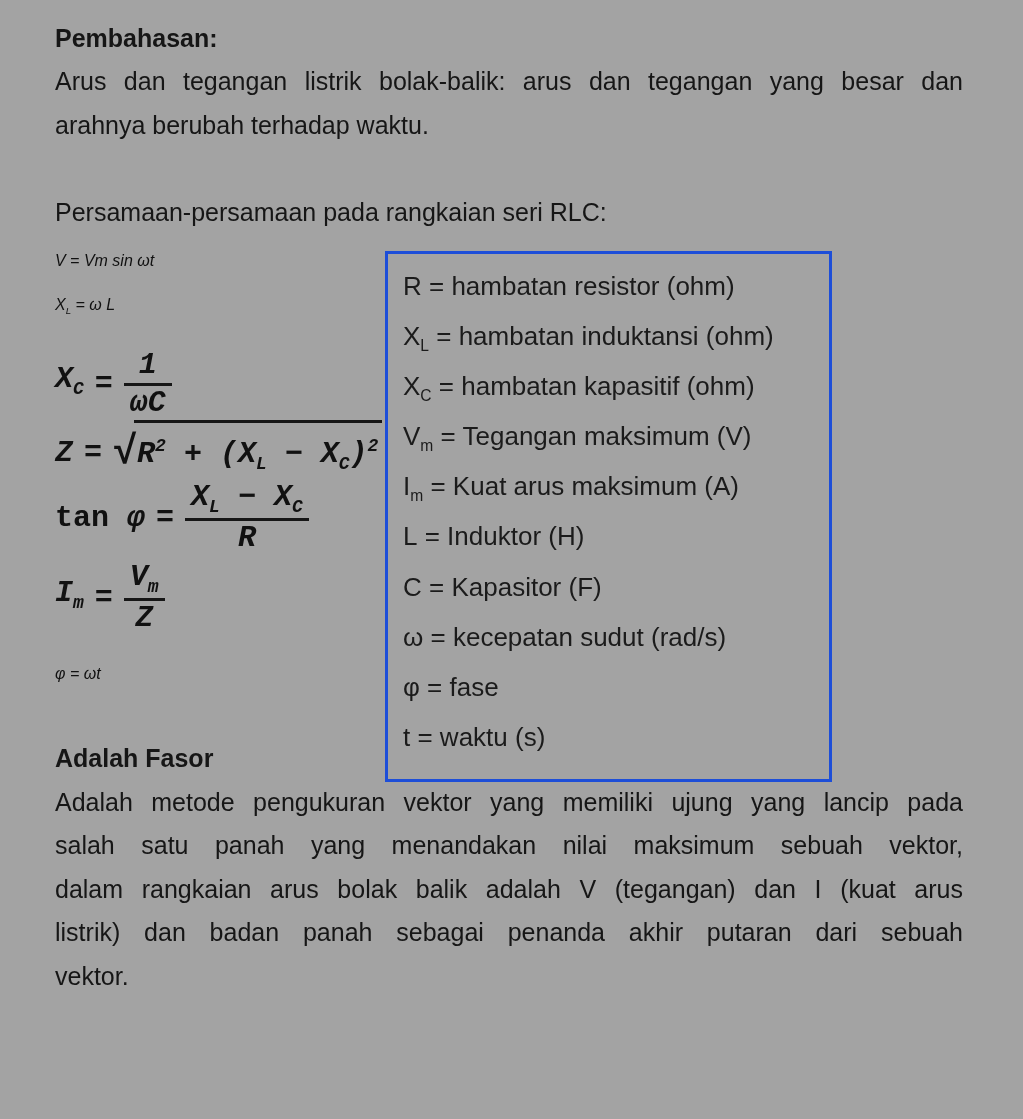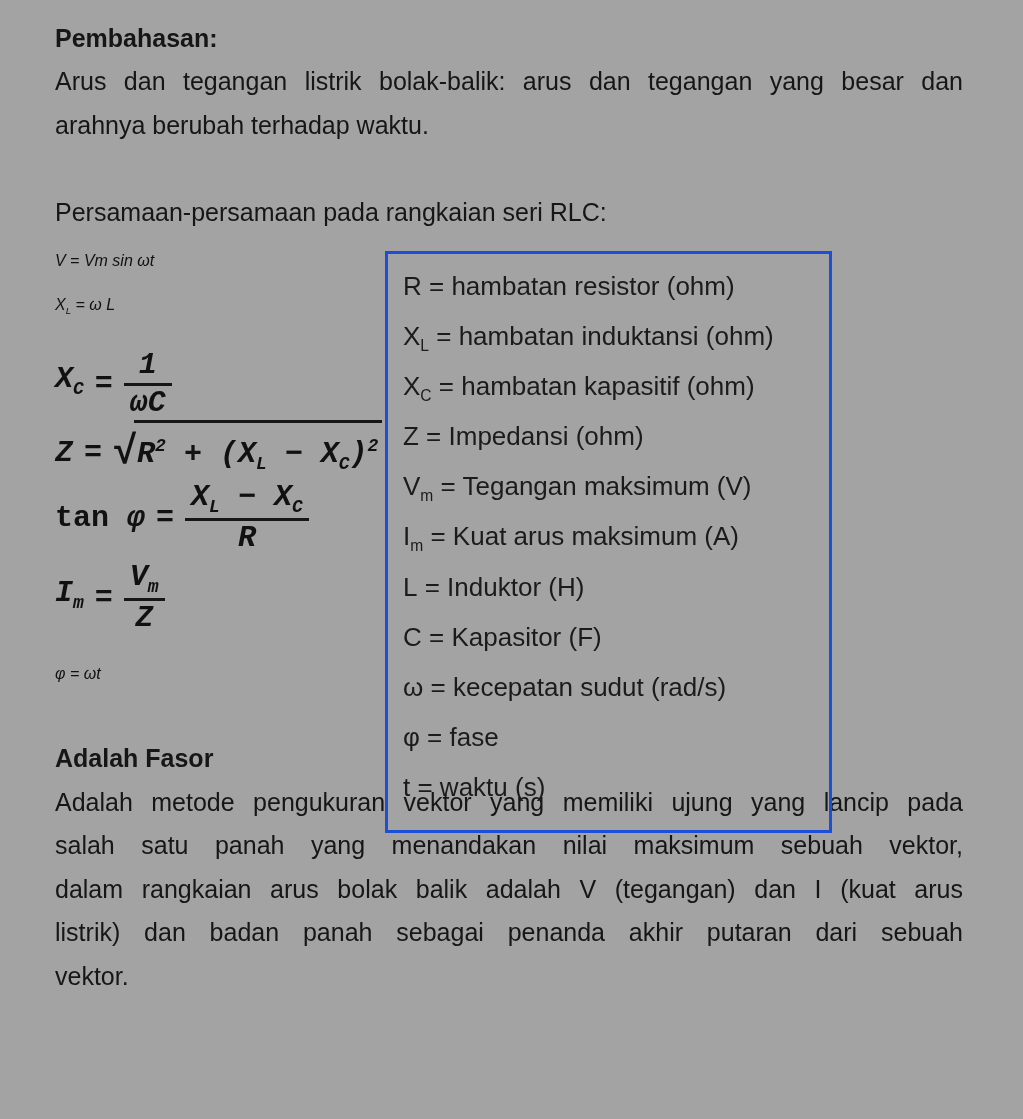--- a/index.html
+++ b/index.html
@@ -130,21 +130,20 @@
       </div>
 
       <div class="f sans f7">φ = ωt</div>
 
     </div>
 
     <div class="legend-box">
       <div class="lg-row"><span>R</span><sub></sub><span> = hambatan resistor (ohm)</span></div>
       <div class="lg-row"><span>X</span><sub>L</sub><span> = hambatan induktansi (ohm)</span></div>
       <div class="lg-row"><span>X</span><sub>C</sub><span> = hambatan kapasitif (ohm)</span></div>
-      <div class="lg-row"><span>Z</span><sub></sub><span> = Impedansi (ohm)</span></div>
       <div class="lg-row"><span>V</span><sub>m</sub><span> = Tegangan maksimum (V)</span></div>
       <div class="lg-row"><span>I</span><sub>m</sub><span> = Kuat arus maksimum (A)</span></div>
       <div class="lg-row"><span>L</span><sub></sub><span> = Induktor (H)</span></div>
       <div class="lg-row"><span>C</span><sub></sub><span> = Kapasitor (F)</span></div>
       <div class="lg-row"><span>ω</span><sub></sub><span> = kecepatan sudut (rad/s)</span></div>
       <div class="lg-row"><span>φ</span><sub></sub><span> = fase</span></div>
       <div class="lg-row"><span>t</span><sub></sub><span> = waktu (s)</span></div>
     </div>
 
   </div>

